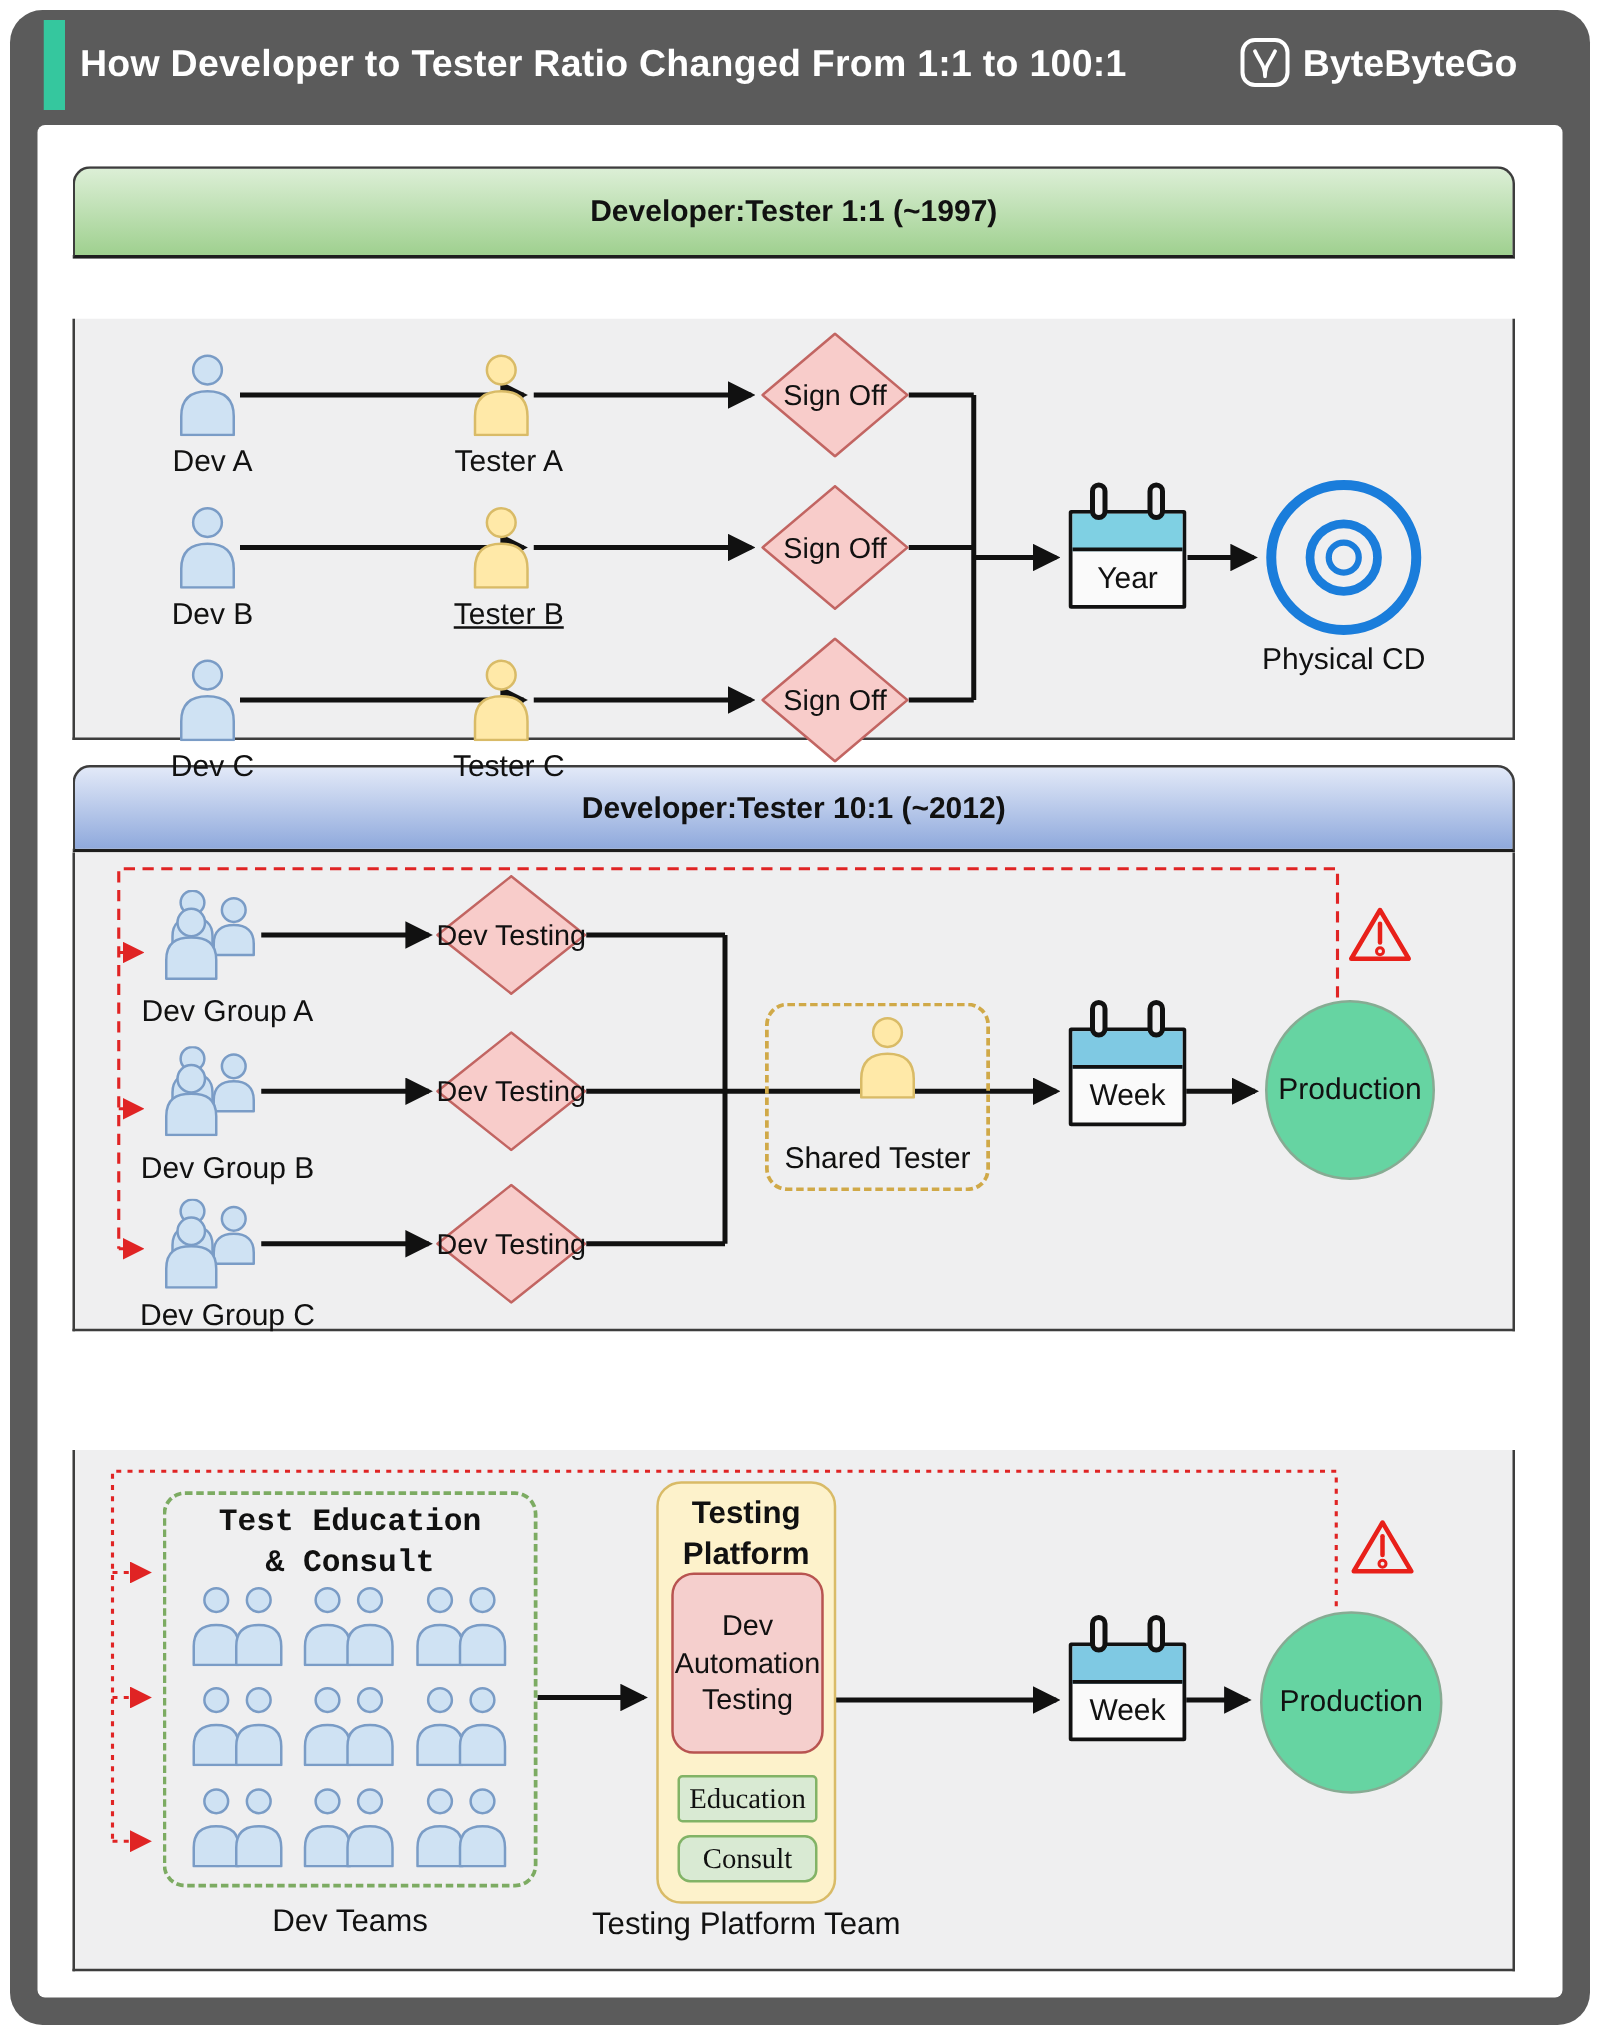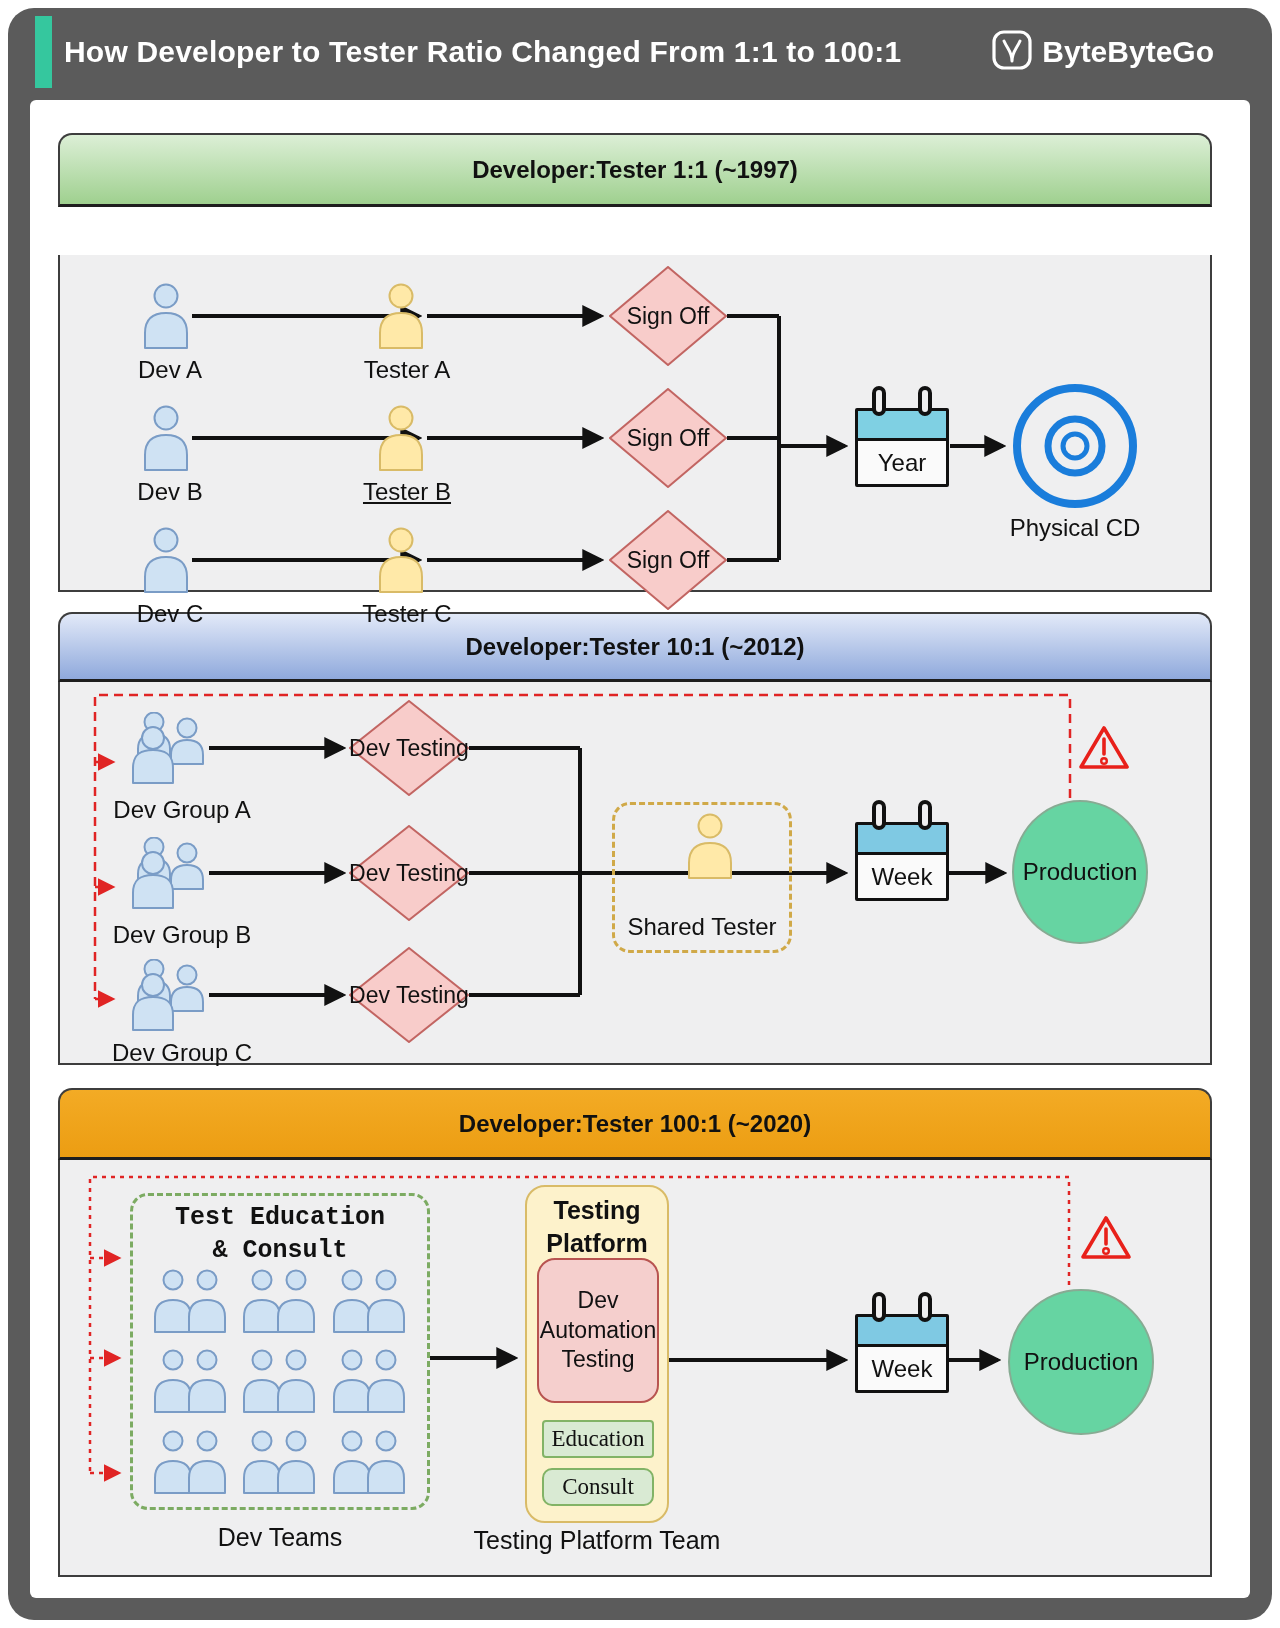--- a/index.html
+++ b/index.html
@@ -258,21 +258,20 @@
 
       <div class="prod" style="left:952px;top:118px;width:136px;height:144px;">Production</div>
       <span class="item" style="left:1018px;top:42px;">
         <svg width="52" height="48" viewBox="0 0 52 48">
             <use href="#warn"></use>
           </svg></span>
     </div>
   </section>
 
   <section class="panel" style="left:58px;top:1088px;height:489px;">
-    <header class="ph h3">Developer:Tester 100:1 (~2020)</header>
     <div class="pbody" style="top:72px;">
       <svg class="wires" width="1150" height="413">
         <defs>
           <marker id="ah3" markerWidth="5.5" markerHeight="5.5" viewBox="0 0 10 10" refX="8.5" refY="5" orient="auto">
             <path d="M0 0 L10 5 L0 10 Z" fill="#111"></path>
           </marker>
           <marker id="rh3" markerWidth="7" markerHeight="7" viewBox="0 0 10 10" refX="8" refY="5" orient="auto">
             <path d="M0 0 L10 5 L0 10 Z" fill="#e02424"></path>
           </marker>
         </defs>

